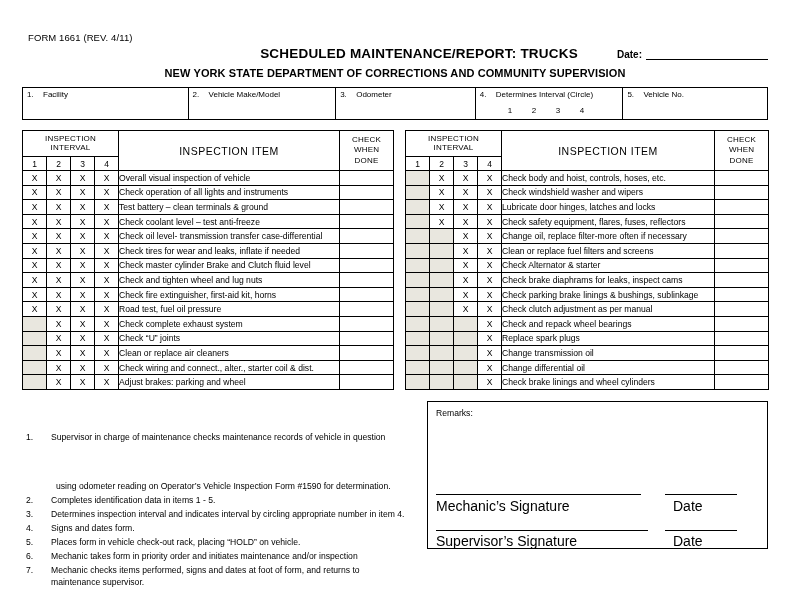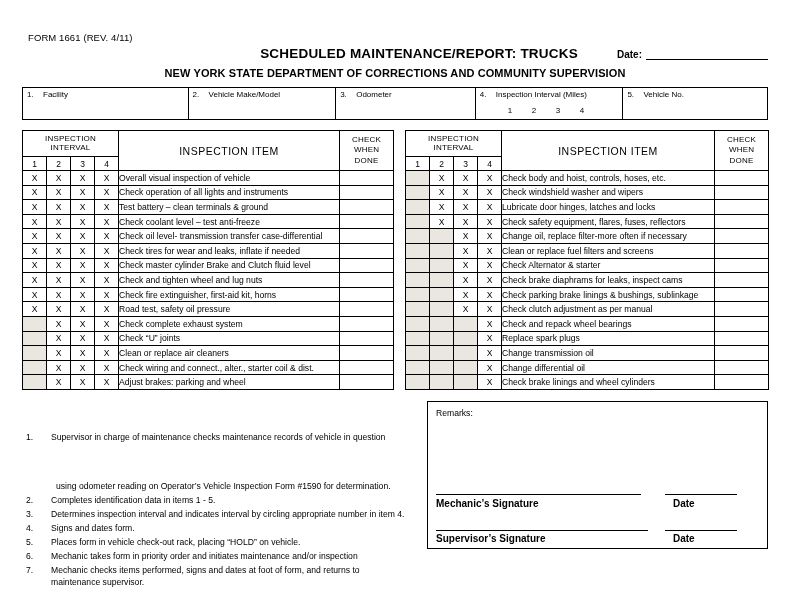--- a/index.html
+++ b/index.html
@@ -210,42 +210,41 @@
     top: 6px;
     font-size: 8.6px;
   }
   .sig-line {
     position: absolute;
     border-bottom: 1.1px solid #000;
     height: 0;
   }
   .sig-cap {
     position: absolute;
-    font-size: 10px;
-    font-weight: bold;
+    font-size: 14px;
   }
 </style>
 </head>
 <body>
 
 <div class="page">
 
   <div class="form-no">FORM 1661 (REV. 4/11)</div>
   <div class="dept-line">NEW YORK STATE DEPARTMENT OF CORRECTIONS AND COMMUNITY SUPERVISION</div>
   <div class="title-line">SCHEDULED MAINTENANCE/REPORT: TRUCKS</div>
   <div class="date-wrap">
     <span>Date:</span>
     <span class="date-rule"></span>
   </div>
 
   <div class="ident" id="ident-row">
       <div class="ident-cell" style="width: 166px;"><span class="num">1.</span><span class="lbl">Facility</span></div>
       <div class="ident-cell" style="width: 148px;"><span class="num">2.</span><span class="lbl">Vehicle Make/Model</span></div>
       <div class="ident-cell" style="width: 140px;"><span class="num">3.</span><span class="lbl">Odometer</span></div>
-      <div class="ident-cell" style="width: 148px;"><span class="num">4.</span><span class="lbl">Inspection Interval (Miles)</span><div class="circle-nums"><span>1</span><span>2</span><span>3</span><span>4</span></div></div>
+      <div class="ident-cell" style="width: 148px;"><span class="num">4.</span><span class="lbl">Determines Interval (Circle)</span><div class="circle-nums"><span>1</span><span>2</span><span>3</span><span>4</span></div></div>
       <div class="ident-cell" style="width: 144px;"><span class="num">5.</span><span class="lbl">Vehicle No.</span></div>
     </div>
 
   <table class="tbl left">
     <colgroup>
       <col style="width:24px">
         <col style="width:24px">
         <col style="width:24px">
         <col style="width:24px">
       <col style="width:221px">
@@ -342,21 +341,21 @@
           <td class="c-mark">X</td>
           <td class="c-mark">X</td>
           <td class="c-item">Check fire extinguisher, first-aid kit, horns</td>
           <td class="c-mark c-done"></td>
         </tr>
         <tr>
           <td class="c-mark">X</td>
           <td class="c-mark">X</td>
           <td class="c-mark">X</td>
           <td class="c-mark">X</td>
-          <td class="c-item">Road test, safety oil pressure</td>
+          <td class="c-item">Road test, fuel oil pressure</td>
           <td class="c-mark c-done"></td>
         </tr>
         <tr>
           <td class="c-mark empty"></td>
           <td class="c-mark">X</td>
           <td class="c-mark">X</td>
           <td class="c-mark">X</td>
           <td class="c-item">Check complete exhaust system</td>
           <td class="c-mark c-done"></td>
         </tr>

